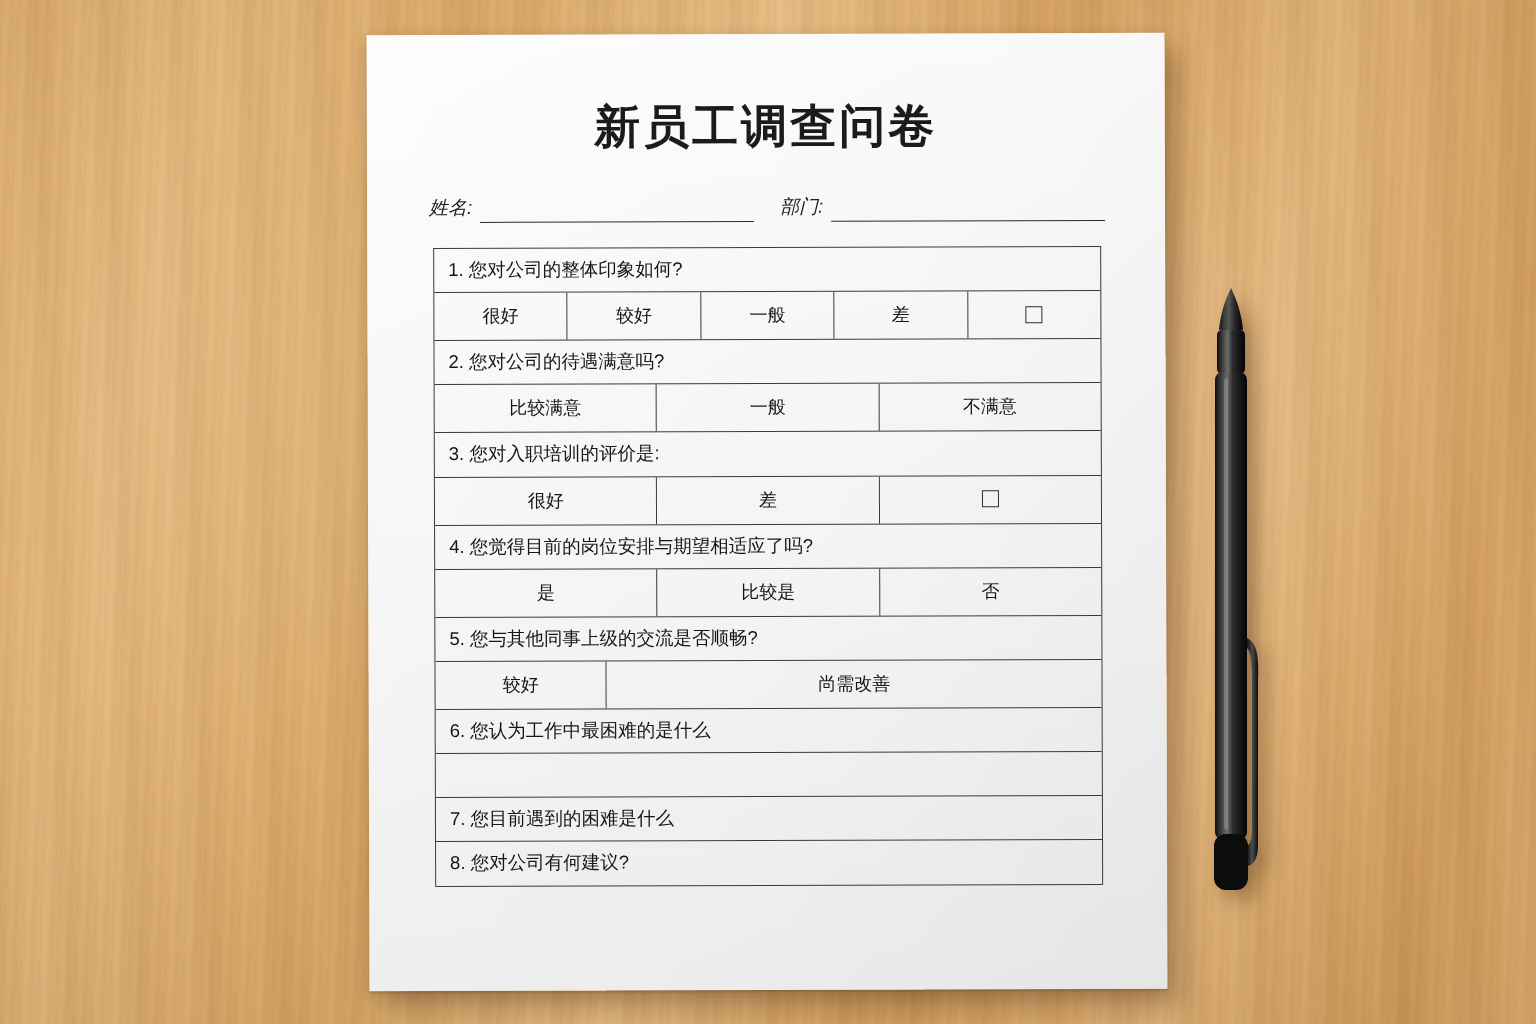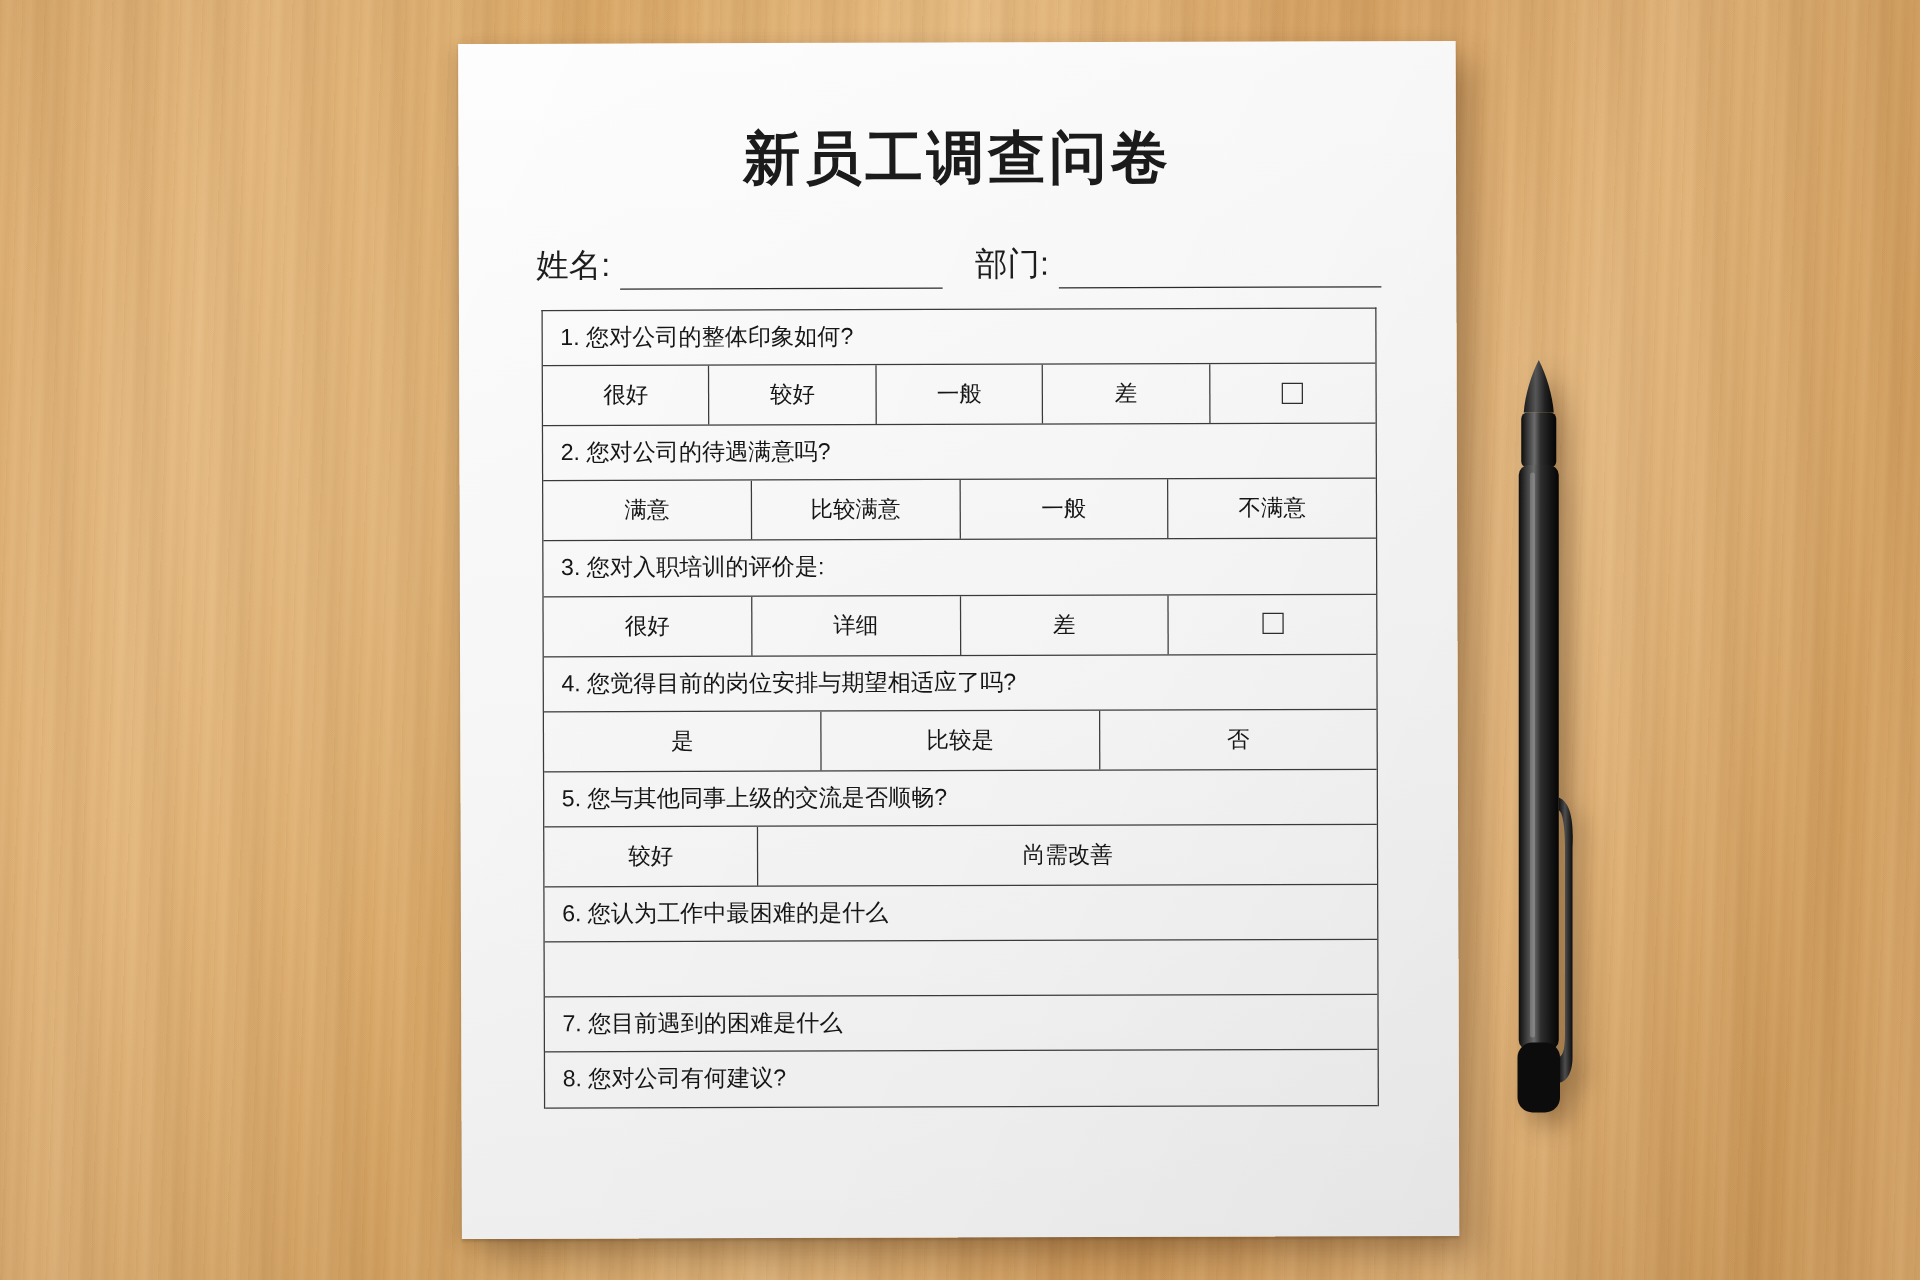--- a/index.html
+++ b/index.html
@@ -109,23 +109,24 @@
     font-size: 19px;
     color: #1d1d1d;
   }
   .id-field {
     display: flex;
     align-items: flex-end;
     flex: 1;
   }
   .id-label {
     white-space: nowrap;
-    font-size: 26px;
+    font-size: 19px;
     color: #1d1d1d;
     padding-bottom: 2px;
+    font-style: italic;
   }
   .id-line {
     flex: 1;
     border-bottom: 1.6px solid #2b2b2b;
     height: 20px;
     margin-left: 8px;
   }
 
   
   #qtable {
@@ -221,30 +222,28 @@
           <div class="opt-cell">较好</div>
           <div class="opt-cell">一般</div>
           <div class="opt-cell">差</div>
           <div class="opt-cell">
               <span class="checkbox"></span>
             </div>
         </div>
 
         <div class="qrow">2. 您对公司的待遇满意吗?</div>
         <div class="opt-row">
-          <div class="opt-cell">满意</div>
           <div class="opt-cell">比较满意</div>
           <div class="opt-cell">一般</div>
           <div class="opt-cell">不满意</div>
         </div>
 
         <div class="qrow">3. 您对入职培训的评价是:</div>
         <div class="opt-row">
           <div class="opt-cell">很好</div>
-          <div class="opt-cell">详细</div>
           <div class="opt-cell">差</div>
           <div class="opt-cell">
               <span class="checkbox"></span>
             </div>
         </div>
 
         <div class="qrow">4. 您觉得目前的岗位安排与期望相适应了吗?</div>
         <div class="opt-row">
           <div class="opt-cell">是</div>
           <div class="opt-cell">比较是</div>

